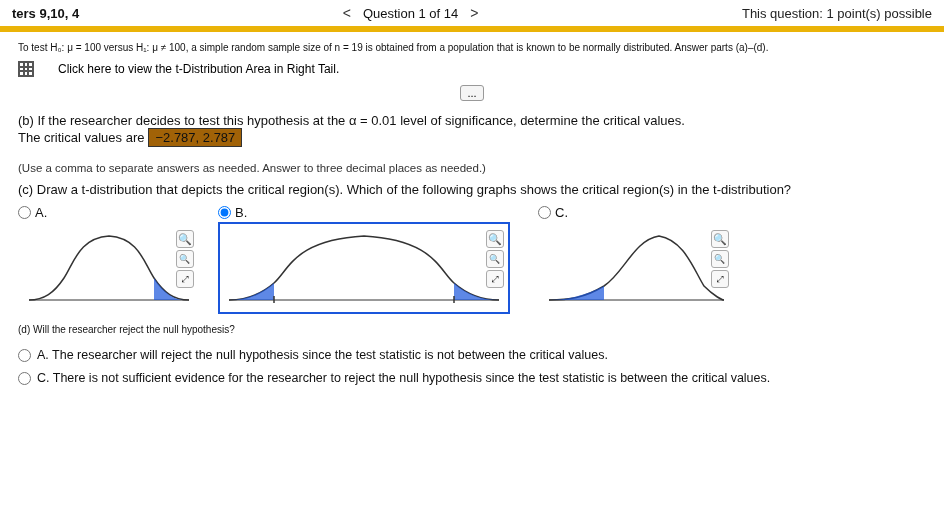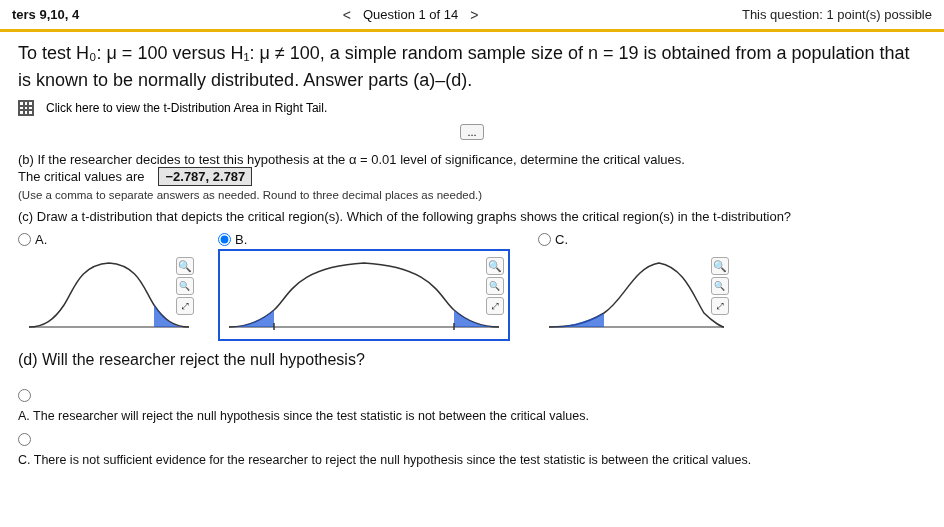--- a/index.html
+++ b/index.html
@@ -12,21 +12,21 @@
       min-height: 527px;
       overflow: hidden;
     }
 
     
     .top-bar {
       display: flex;
       align-items: center;
       justify-content: space-between;
       background: #fff;
-      border-bottom: 3px solid #eab308;
+      border-bottom: 6px solid #eab308;
       padding: 4px 12px;
       height: 32px;
     }
     .top-left {
       font-weight: bold;
       font-size: 13px;
     }
     .top-center {
       display: flex;
       align-items: center;
@@ -45,29 +45,29 @@
       font-size: 13px;
       color: #222;
     }
 
     
     .content {
       padding: 8px 18px;
     }
 
     .problem-stmt {
-      font-size: 18px;
+      font-size: 10px;
       margin-bottom: 6px;
       line-height: 1.5;
     }
 
     .table-link {
       display: flex;
       align-items: center;
-      gap: 12px;
+      gap: 24px;
       font-size: 12px;
       margin-bottom: 8px;
       color: #000;
       cursor: pointer;
     }
     .table-icon {
       display: inline-block;
       width: 16px;
       height: 16px;
       border: 1px solid #555;
@@ -92,30 +92,29 @@
       margin-bottom: 6px;
     }
 
     .section-label {
       font-size: 13px;
     }
 
     .critical-values-row {
       display: flex;
       align-items: center;
-      gap: 14px;
-      margin-bottom: 3px;
+      gap: 4px;
+      margin-bottom: 15px;
       font-size: 13px;
     }
     .critical-values-box {
       border: 1px solid #333;
       padding: 1px 6px;
       font-size: 13px;
-      background: #e5e5e5;
-      font-weight: bold;
+      background: #a16207;
     }
 
     .note-text {
       font-size: 11.5px;
       color: #333;
       margin-bottom: 8px;
     }
 
     .part-c-label {
       font-size: 13px;
@@ -175,33 +174,32 @@
       background: #f8f8f8;
       cursor: pointer;
       display: flex;
       align-items: center;
       justify-content: center;
       font-size: 11px;
     }
 
     
     .part-d-label {
-      font-size: 16px;
-      margin-bottom: 18px;
+      font-size: 10px;
+      margin-bottom: 12px;
     }
 
     .radio-option {
       display: flex;
       align-items: flex-start;
       gap: 6px;
       font-size: 12.5px;
       margin-bottom: 5px;
       cursor: pointer;
       line-height: 1.4;
-      flex-direction: column;
     }
     .radio-option input[type="radio"] {
       margin-top: 2px;
       cursor: pointer;
     }
 
     .graph-option-a { width: 200px; }
     .graph-option-b { width: 320px; }
     .graph-option-c { width: 220px; }
 
@@ -240,21 +238,21 @@
 
   <div style="text-align:center; margin-bottom:6px;">
     <button class="ellipsis-btn">...</button>
   </div>
 
   <div class="section-label">(b) If the researcher decides to test this hypothesis at the α = 0.01 level of significance, determine the critical values.</div>
   <div class="critical-values-row">
     <span>The critical values are</span>
     <span class="critical-values-box">−2.787, 2.787</span>
   </div>
-  <div class="note-text">(Use a comma to separate answers as needed. Round to three decimal places as needed.)</div>
+  <div class="note-text">(Use a comma to separate answers as needed. Answer to three decimal places as needed.)</div>
 
   <div class="part-c-label">(c) Draw a t-distribution that depicts the critical region(s). Which of the following graphs shows the critical region(s) in the t-distribution?</div>
 
   <div class="graph-row">
 
     <div class="graph-option graph-option-a">
       <label class="radio-label">
         <input type="radio" name="graph" value="A" style="">
         <span>A.</span>
       </label>

